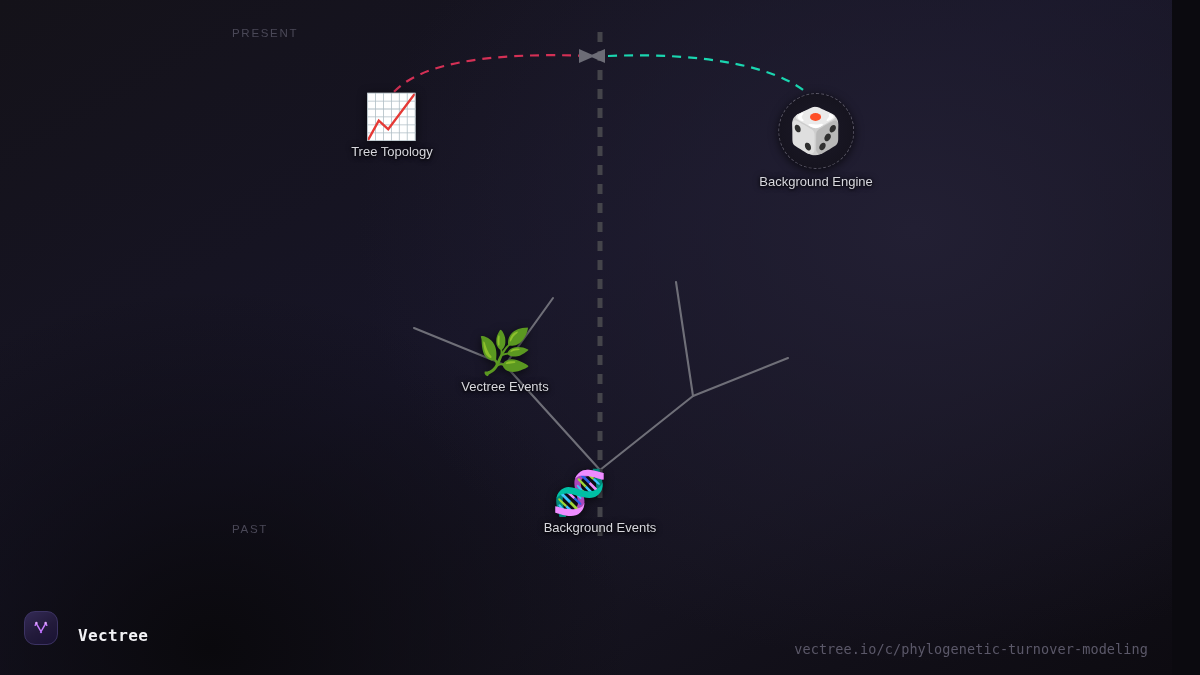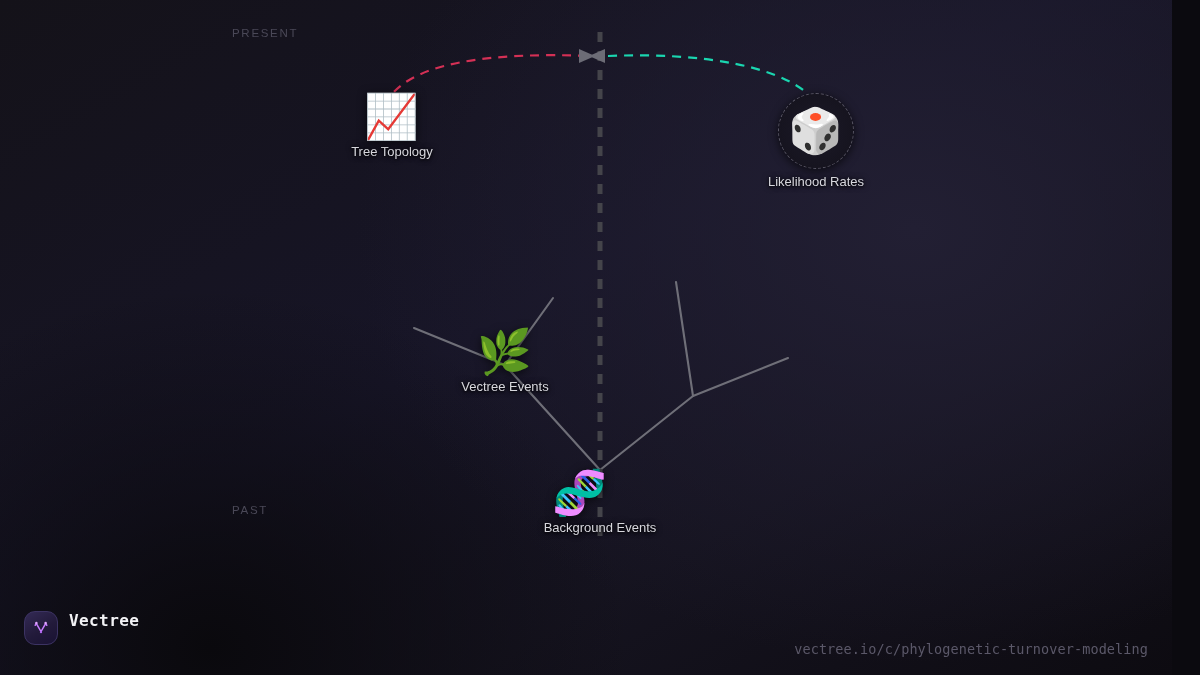--- a/index.html
+++ b/index.html
@@ -29,21 +29,21 @@
   
   .era {
     position: absolute;
     font-size: 11.5px;
     letter-spacing: 1.7px;
     color: #4a4857;
     font-family: "Liberation Sans", sans-serif;
     user-select: none;
   }
   #era-present { left: 232px; top: 27px; }
-  #era-past    { left: 232px; top: 504px; }
+  #era-past    { left: 232px; top: 523px; }
 
   
   .node {
     position: absolute;
     display: flex;
     flex-direction: column;
     align-items: center;
     transform: translate(-50%, -50%);
   }
   .node .glyph {
@@ -76,22 +76,22 @@
 
   
   #footer {
     position: absolute;
     left: 0; right: 0; bottom: 0;
     padding: 0 24px 16px 24px;
     box-sizing: border-box;
   }
   #brand {
     display: flex;
-    align-items: flex-start;
-    gap: 11px;
+    align-items: flex-end;
+    gap: 20px;
     margin-bottom: 14px;
   }
   #brand-mark {
     width: 34px; height: 34px;
     border-radius: 11px;
     background: linear-gradient(150deg, #332a55 0%, #221a3a 55%, #191233 100%);
     border: 1px solid #3c3363;
     display: flex; align-items: center; justify-content: center;
     box-sizing: border-box;
   }
@@ -151,21 +151,21 @@
   <div class="era" id="era-present">PRESENT</div>
   <div class="era" id="era-past">PAST</div>
 
   <div class="node" id="node-tree-topology">
     <div class="glyph">📈</div>
     <div class="label">Tree Topology</div>
   </div>
 
   <div class="node ringed" id="node-likelihood-engine">
     <div class="glyph">🎲</div>
-    <div class="label">Likelihood Rates</div>
+    <div class="label">Background Engine</div>
   </div>
 
   <div class="node" id="node-turnover-events">
     <div class="glyph">🌿</div>
     <div class="label">Vectree Events</div>
   </div>
 
   <div class="node" id="node-background-rates">
     <div class="glyph">🧬</div>
     <div class="label">Background Events</div>

